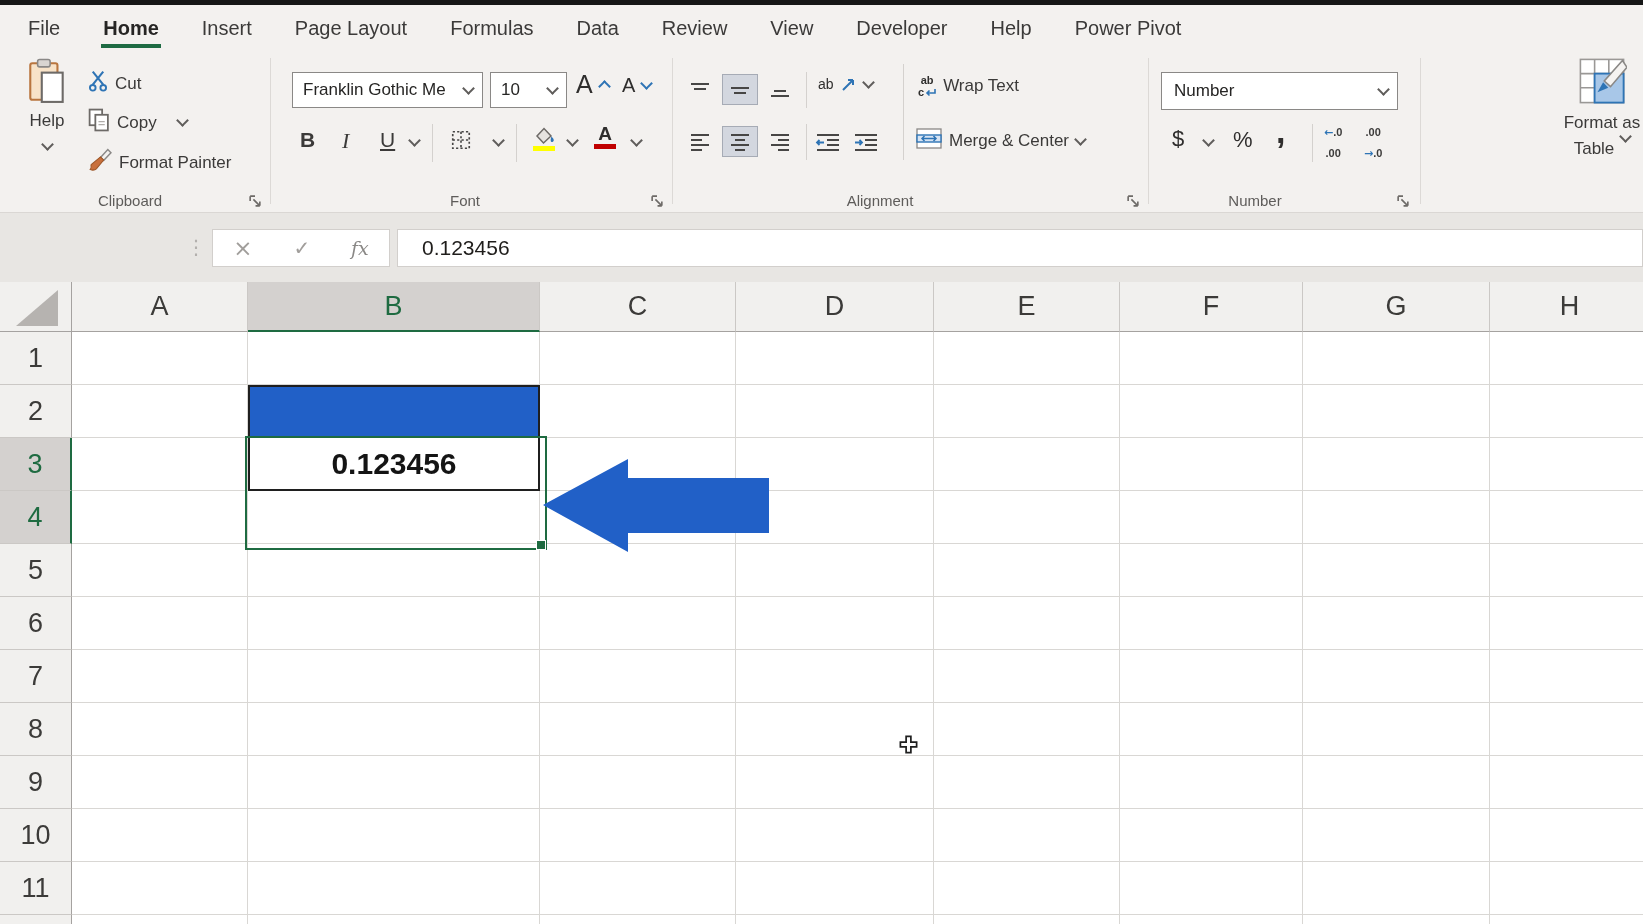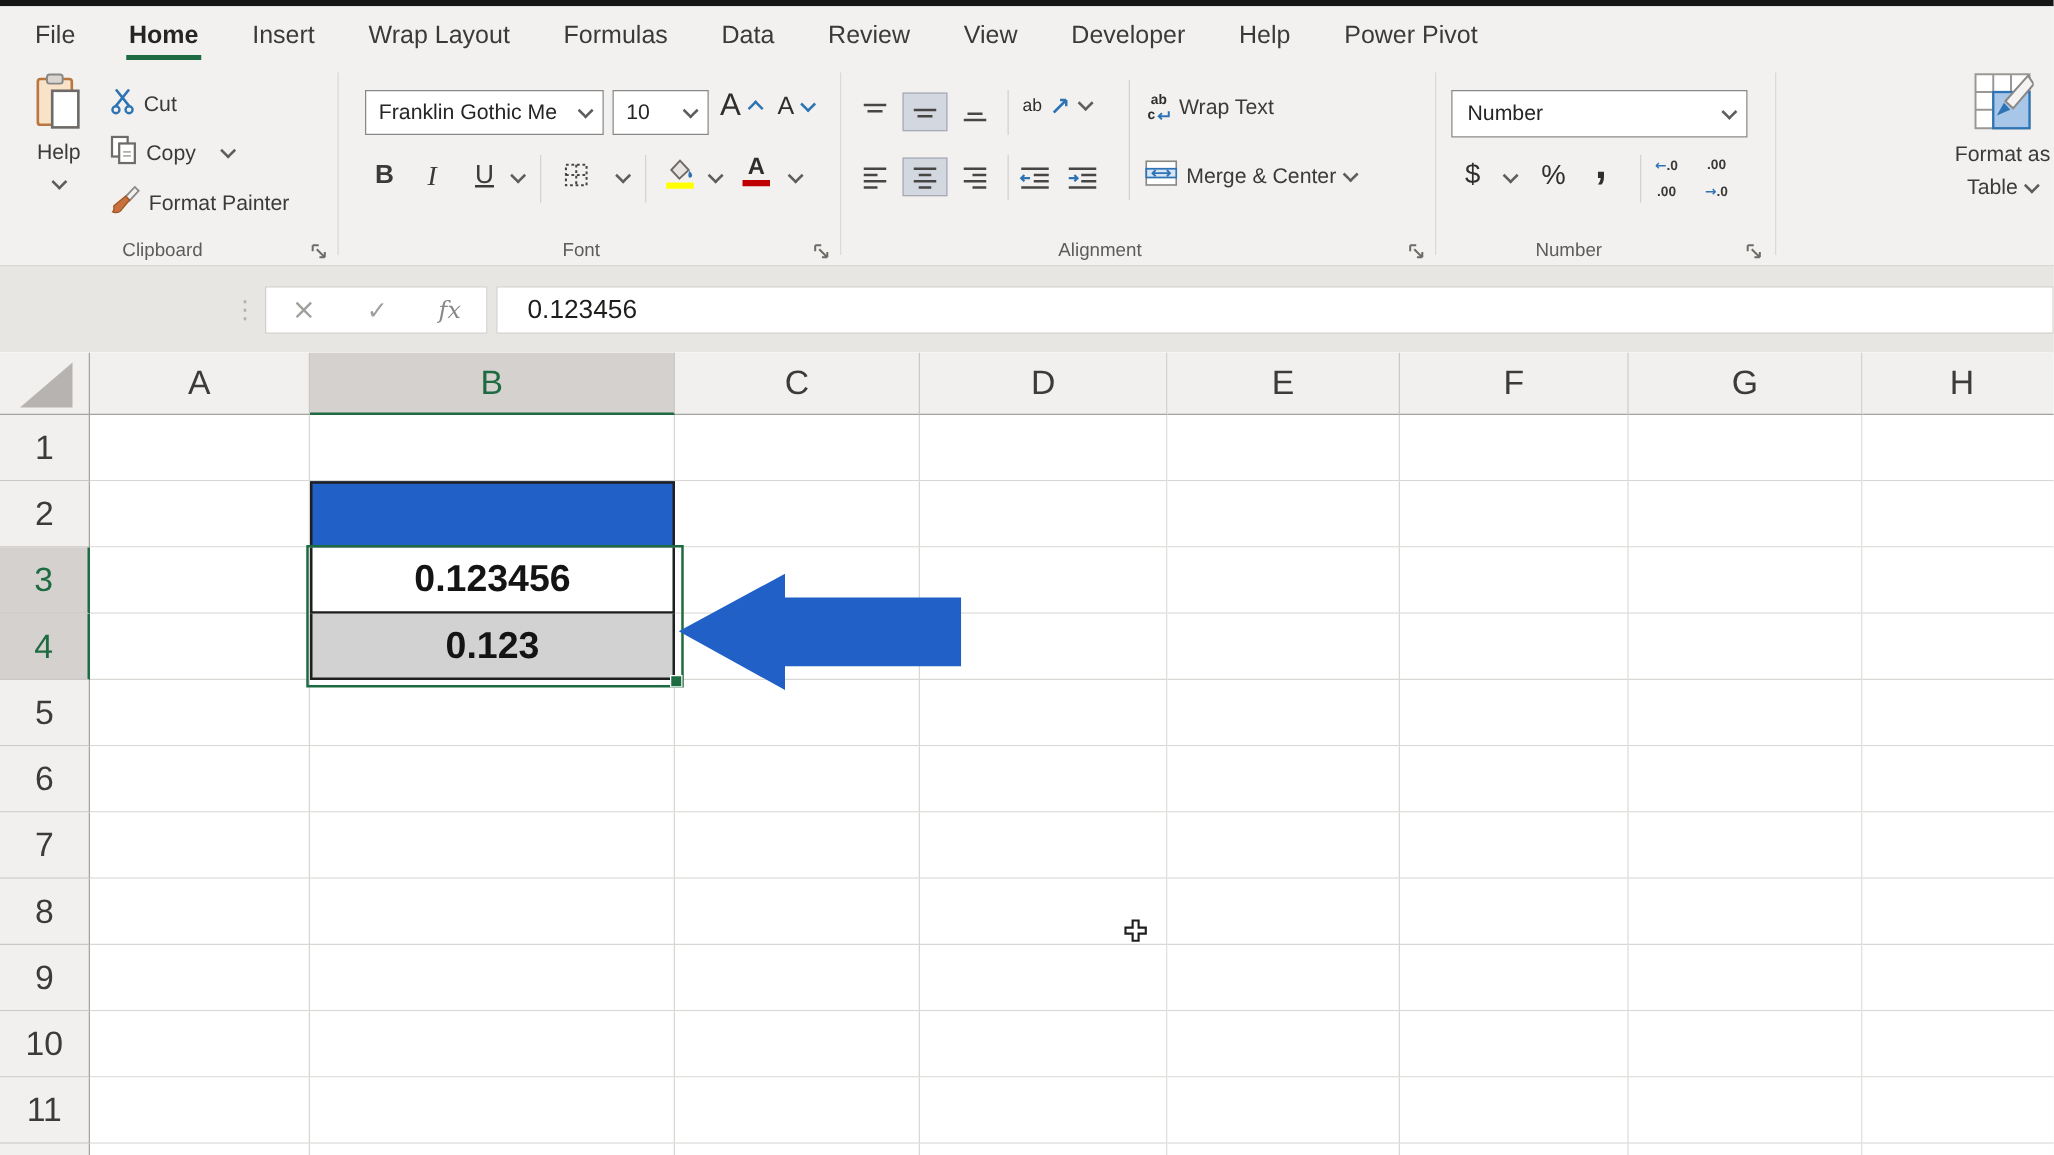--- a/index.html
+++ b/index.html
@@ -62,21 +62,21 @@
   #handle{position:absolute;width:10px;height:10px;background:#1e6b41;border:1.5px solid #fff;box-sizing:border-box;cursor:crosshair}
 </style>
 </head>
 <body>
 
 <div id="topstrip" class="abs"></div>
 <div id="menubar" class="abs">
   <span class="tab">File</span>
   <span class="tab active">Home</span>
   <span class="tab">Insert</span>
-  <span class="tab">Wrap Layout</span>
+  <span class="tab">Page Layout</span>
   <span class="tab">Formulas</span>
   <span class="tab">Data</span>
   <span class="tab">Review</span>
   <span class="tab">View</span>
   <span class="tab">Developer</span>
   <span class="tab">Help</span>
   <span class="tab">Power Pivot</span>
 </div>
 
 <div id="ribbon" class="abs">
@@ -314,21 +314,21 @@
     <span>
       <svg width="50" height="50" viewBox="0 0 44 44">
         <rect x="3" y="3" width="38" height="38" fill="#fff" stroke="#9a9896" stroke-width="1.4"></rect>
         <path d="M3 15.5 H41 M3 28 H41 M15.5 3 V41 M28 3 V41" stroke="#9a9896" stroke-width="1.4"></path>
         <rect x="15.5" y="15.5" width="25.5" height="25.5" fill="#a8c7e8" stroke="#2e74b5" stroke-width="1.6"></rect>
         <path d="M40 4 L24 22 l5.5 5 L44 10 Z" fill="#f5f3f1" stroke="#8a8886" stroke-width="1.4"></path>
         <path d="M23 23 l-5 9 9.5 -4 Z" fill="#2e74b5"></path>
       </svg>
     </span>
     <span class="lbl">Format as</span>
-    <span class="lbl" style="display:inline-flex;align-items:center;gap:7px">
+    <span class="lbl" style="display:inline-flex;gap:7px">
       <span>Table</span>
         <span class="chev"></span>
     </span>
   </div>
 </div>
 
 <div id="fbar" class="abs">
   <div id="fdots">⋮</div>
   <div class="fbox" style="left:212px;width:178px;justify-content:space-around">
     <span class="fsym" style="font-size:23px">×</span>
@@ -346,23 +346,20 @@
         <polygon points="58,8 58,44 16,44" fill="#b6b3b0"></polygon>
       </svg>
   </div>
 
   <div class="abs" style="left:248px;top:103px;width:292px;height:53px;background:#2160c7;border:2px solid #1f1f1f;box-sizing:border-box;z-index:2"></div>
 
   <div class="cellval" style="left:248px;top:156px;width:292px;height:53px;background:#fff;border:2px solid #1f1f1f;border-top:none;z-index:2">
     <span>0.123456</span>
   </div>
 
-  <div class="cellval" style="left:248px;top:209px;width:292px;height:53px;background:#d2d2d2;border:2px solid #1f1f1f;border-top:none;z-index:2">
-    <span>0.123</span>
-  </div>
 
   <div id="selbox" style="left:245px;top:154px;width:298px;height:110px;z-index:3"></div>
   <div id="handle" style="left:536px;top:258px;z-index:4"></div>
 
   <svg class="abs" style="left:543px;top:177px;z-index:5" width="226" height="94" viewBox="0 0 226 94">
     <polygon points="0,46 85,0 85,19 226,19 226,74 85,74 85,93" fill="#2160c7"></polygon>
   </svg>
 
   <svg class="abs" style="left:898px;top:452px;z-index:6" width="21" height="21" viewBox="0 0 22 22">
     <path d="M8.5 2.5 h5 v6 h6 v5 h-6 v6 h-5 v-6 h-6 v-5 h6 z" fill="#fff" stroke="#1f1f1f" stroke-width="1.8"></path>

